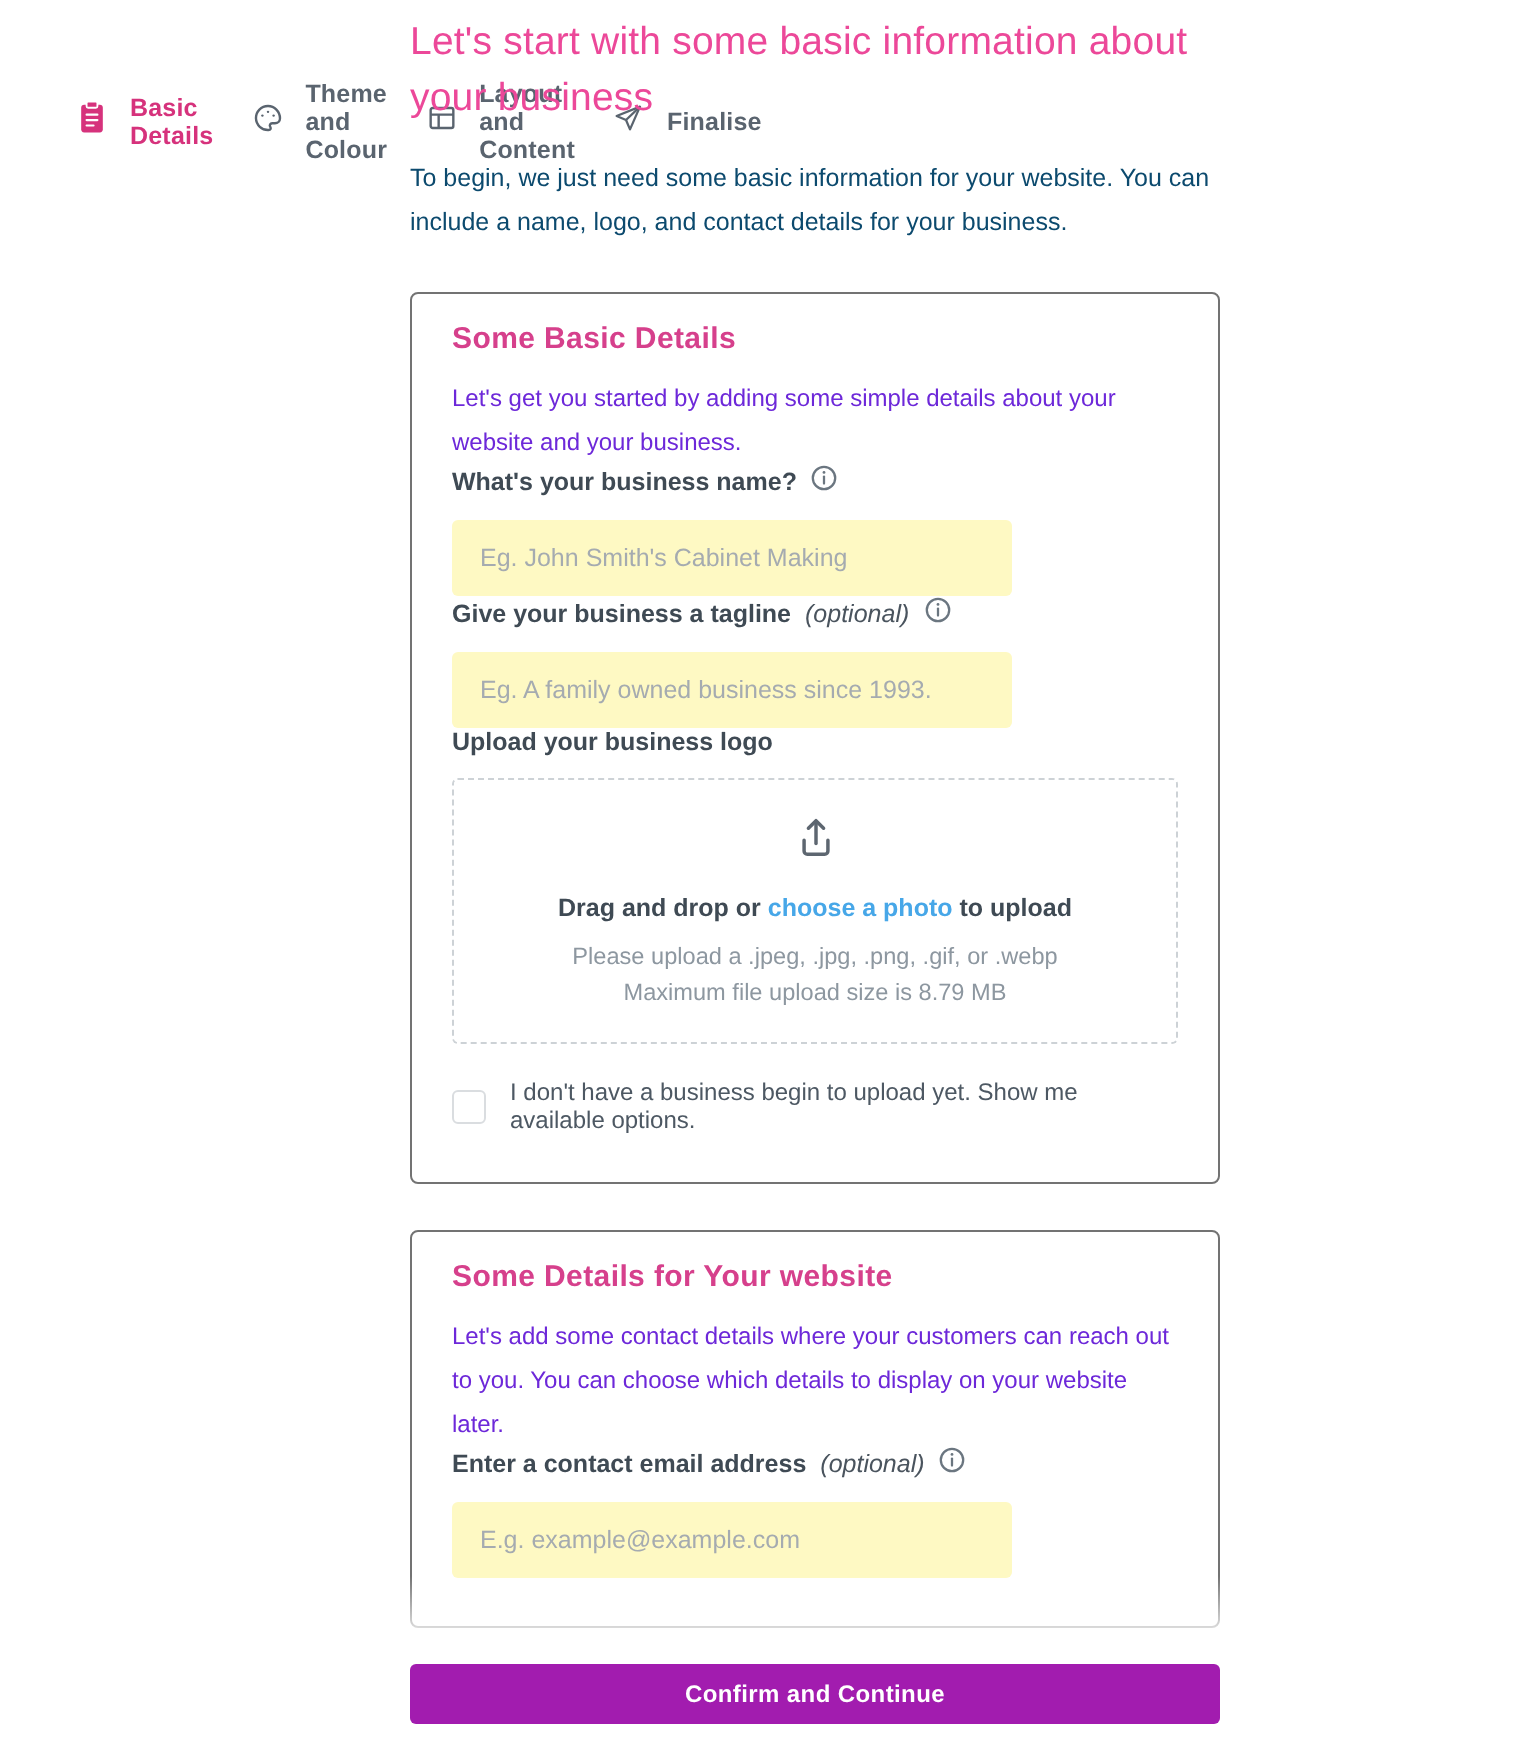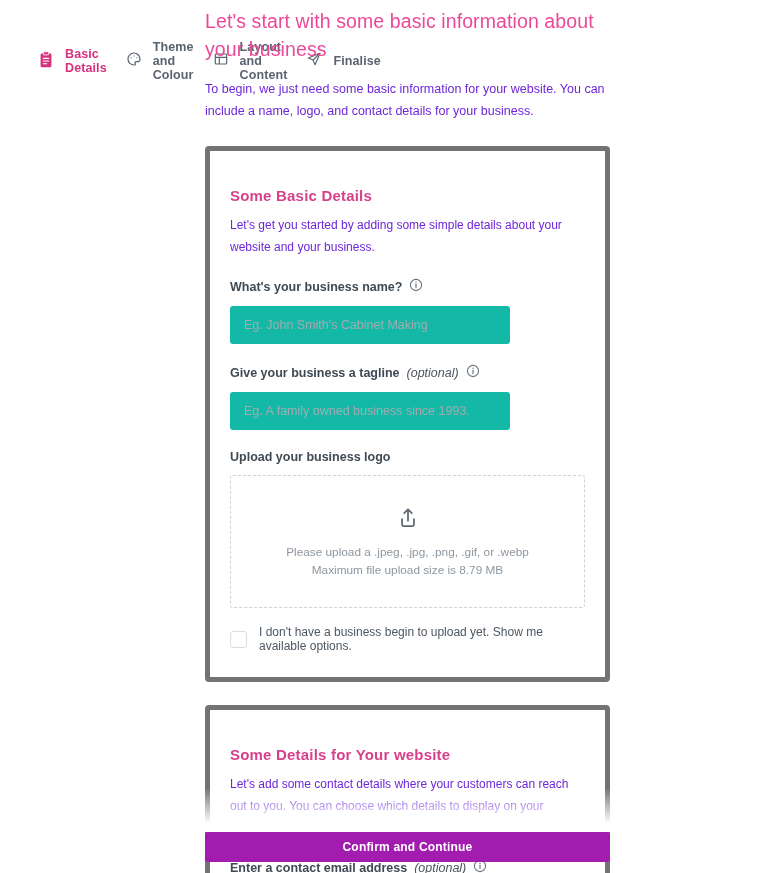--- a/index.html
+++ b/index.html
@@ -12,33 +12,33 @@
     display:flex; gap:19px; }
   .side-item { display:flex; align-items:center; gap:11px; cursor:pointer; }
   .side-item .lbl { font-size:12.5px; font-weight:700; color:#5a646f; letter-spacing:.1px; }
   .side-item.active .lbl { color:#d6327c; }
   .side-item svg { flex:0 0 auto; }
 
   
   .main { position:absolute; left:205px; top:8px; width:405px; }
   h1.page-title { font-size:19.5px; font-weight:400; color:#ec4899;
     line-height:1.42; letter-spacing:.1px; }
-  .page-desc { margin-top:16px; font-size:12.5px; color:#6d28d9; line-height:1.75; }
+  .page-desc { margin-top:16px; font-size:12.5px; color:#0c4a6e; line-height:1.75; }
 
   
-  .card { margin-top:23px; border:5px solid #737373; border-radius:4px;
-    background:#fff; padding:36px 20px 24px 20px; }
+  .card { margin-top:23px; border:1px solid #737373; border-radius:4px;
+    background:#fff; padding:14px 20px 24px 20px; }
   .card-title { font-size:15px; font-weight:700; color:#d6408c; letter-spacing:.2px; }
   .card-desc { margin-top:11px; font-size:12px; color:#6d28d9; line-height:1.8; }
 
-  .field { margin-top:20px; }
+  .field { }
   .field-label { font-size:12.5px; font-weight:700; color:#3f4a54;
     display:flex; align-items:center; gap:7px; }
   .field-label .opt { font-weight:400; font-style:italic; color:#4a545e; }
-  .tb { margin-top:11px; width:280px; height:38px; background:#14b8a6;
+  .tb { margin-top:11px; width:280px; height:38px; background:#fef9c3;
     border:none; border-radius:3px; padding:0 14px; font-size:12.5px;
     color:#414b55; font-family:"Liberation Sans", sans-serif; outline:none; }
   .tb::placeholder { color:#a5abb0; opacity:1; }
 
   
   .upload-box { margin-top:11px; border:1px dashed #cdd2d6; border-radius:3px;
     height:133px; display:flex; flex-direction:column; align-items:center;
     justify-content:center; text-align:center; cursor:pointer; padding:10px; }
   .drag-line { margin-top:10px; font-size:12.5px; font-weight:700; color:#3f4a54; }
   .drag-line .link { color:#47a7e8; cursor:pointer; }
@@ -148,20 +148,21 @@
           <span>Upload your business logo</span>
         </div>
         <div class="upload-box">
           <span>
             <svg width="26" height="26" viewBox="0 0 24 24" fill="none" stroke="#5d6670" stroke-width="1.6" stroke-linecap="round" stroke-linejoin="round">
               <path d="M12 14.5V4.5"></path>
               <path d="M8.5 7.5 12 4l3.5 3.5"></path>
               <path d="M6.5 13v5a1.5 1.5 0 0 0 1.5 1.5h8a1.5 1.5 0 0 0 1.5-1.5v-5"></path>
             </svg>
           </span>
+          <div class="drag-line"><span>Drag and drop or </span><span class="link">choose a photo</span><span> to upload</span></div>
           <div class="fine">
             <div>Please upload a .jpeg, .jpg, .png, .gif, or .webp</div>
             <div>Maximum file upload size is 8.79 MB</div>
           </div>
         </div>
         <div class="check-row">
           <span class="checkbox"></span>
           <span class="txt">I don't have a business begin to upload yet. Show me available options.</span>
         </div>
       </div>

